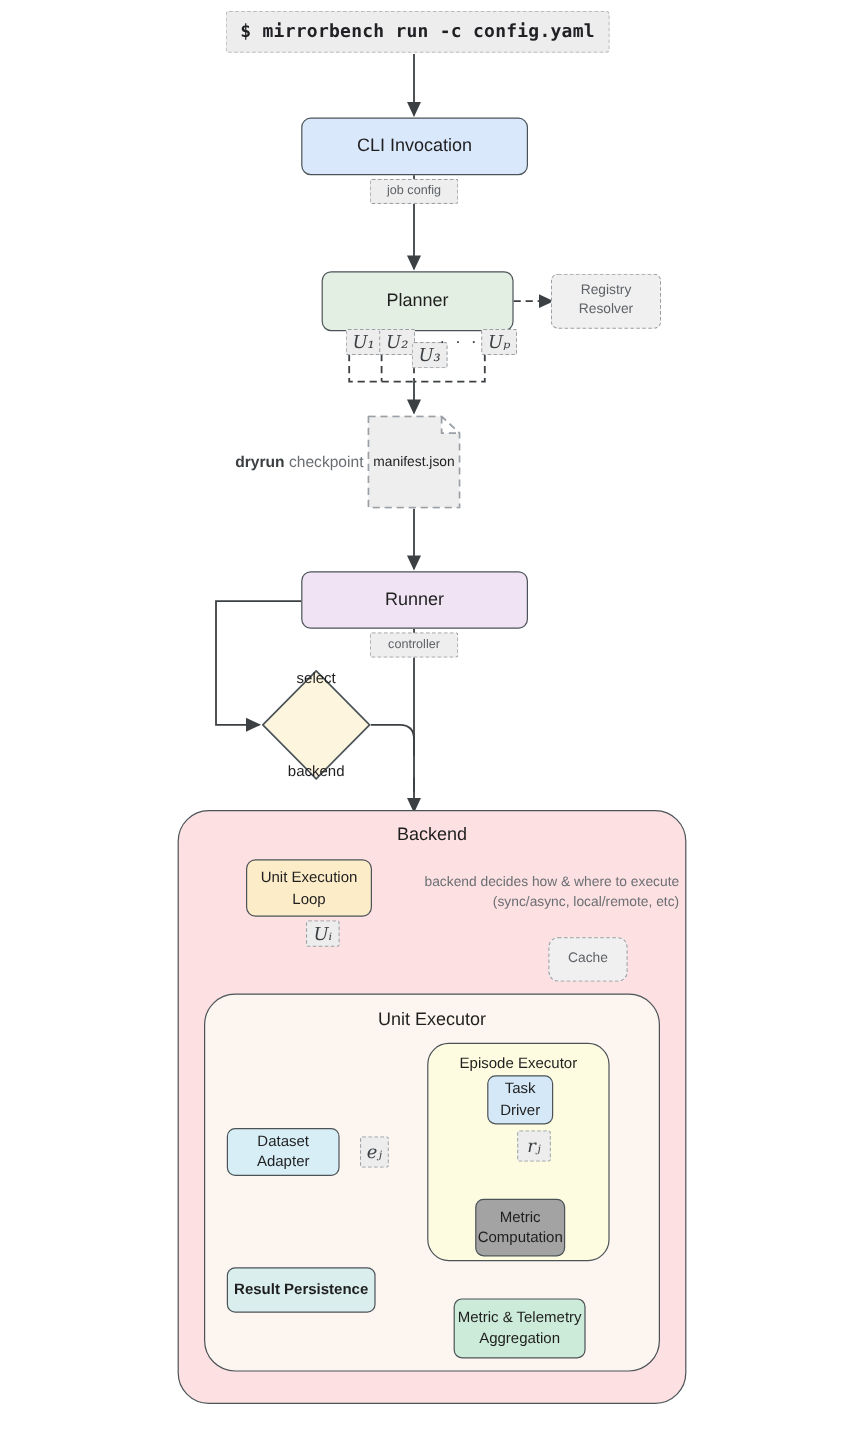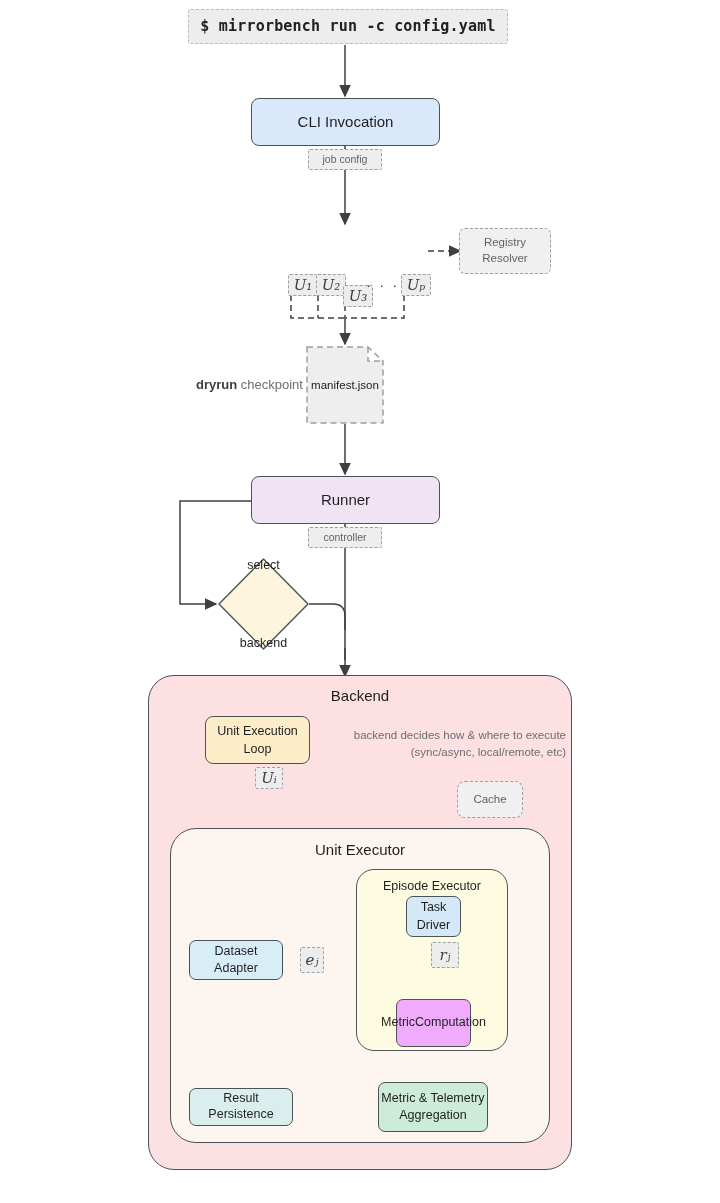--- a/index.html
+++ b/index.html
@@ -115,20 +115,21 @@
       <path d="M466,1018 L495,1018 L495,820" marker-end="url(#ahs)"></path>
       <path d="M460,916 L479,916 L479,820" marker-end="url(#ahs)"></path>
     </g>
   </svg>
 
   <div class="node term" style="left:188px;top:9px;width:320px;height:35px;">$ mirrorbench run -c config.yaml</div>
 
   <div class="node box" style="left:251px;top:98px;width:189px;height:48px;background:#dae8fc;">CLI Invocation</div>
   <div class="node chip" style="left:308px;top:149px;width:74px;height:21px;">job config</div>
 
+  <div class="node box" style="left:268px;top:226px;width:160px;height:50px;background:#e4efe3;">Planner</div>
 
   <div class="node chip plain" style="left:459px;top:228px;width:92px;height:46px;
        flex-direction:column;line-height:1.35;">
     <span>Registry</span>
     <span>Resolver</span>
   </div>
 
   <div class="node chip math" style="left:276px;top:274px;width:30px;height:22px;">
     <span class="ms">U₁</span>
   </div>
@@ -198,36 +199,36 @@
 
   <div class="node box small" style="left:406px;top:896px;width:55px;height:41px;background:#d4e8f7;
        flex-direction:column;line-height:1.4;">
     <span>Task</span>
     <span>Driver</span>
   </div>
   <div class="node chip math" style="left:419px;top:942px;width:28px;height:26px;">
     <span class="ms">rⱼ</span>
   </div>
 
-  <div class="node box small" style="left:396px;top:999px;width:75px;height:48px;background:#f0abfc;
-       flex-direction:row;line-height:1.4;">
+  <div class="node box small" style="left:396px;top:999px;width:75px;height:48px;background:#a3a3a3;
+       flex-direction:column;line-height:1.4;">
     <span>Metric</span>
     <span>Computation</span>
   </div>
 
   <div class="node box small" style="left:189px;top:940px;width:94px;height:40px;background:#d7eef7;
        flex-direction:column;line-height:1.4;">
     <span>Dataset</span>
     <span>Adapter</span>
   </div>
   <div class="node chip math" style="left:288px;top:947px;width:24px;height:26px;">
     <span class="ms">eⱼ</span>
   </div>
 
   <div class="node box small" style="left:378px;top:1082px;width:110px;height:50px;background:#ccebd9;
        flex-direction:column;line-height:1.4;">
     <span>Metric &amp; Telemetry</span>
     <span>Aggregation</span>
   </div>
 
-  <div class="node box small" style="left:189px;top:1088px;width:104px;height:38px;background:#dbeeee;">Result Persistence</div>
+  <div class="node box small" style="left:189px;top:1056px;width:124px;height:38px;background:#dbeeee;font-weight:bold;">Result Persistence</div>
 
 </div>
 
 </body></html>

